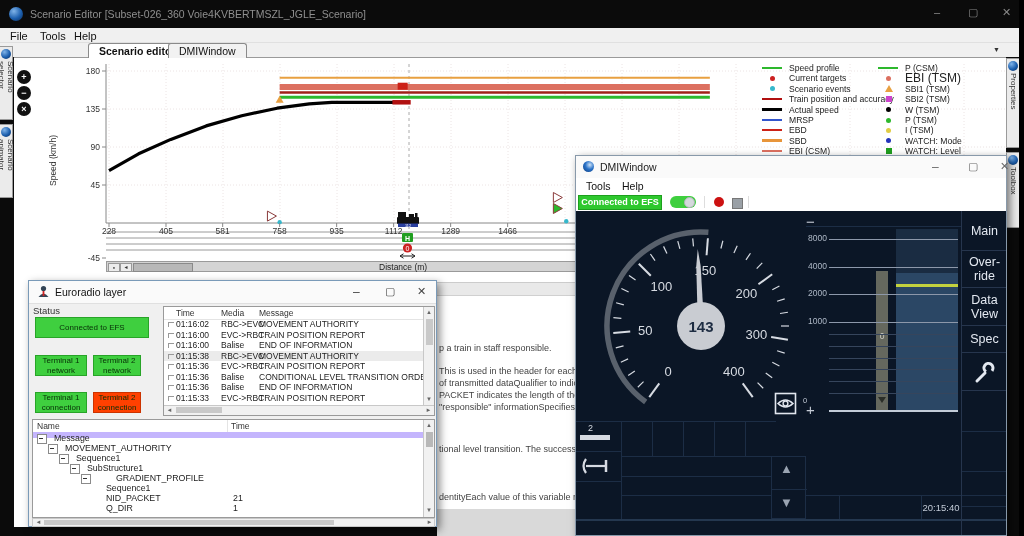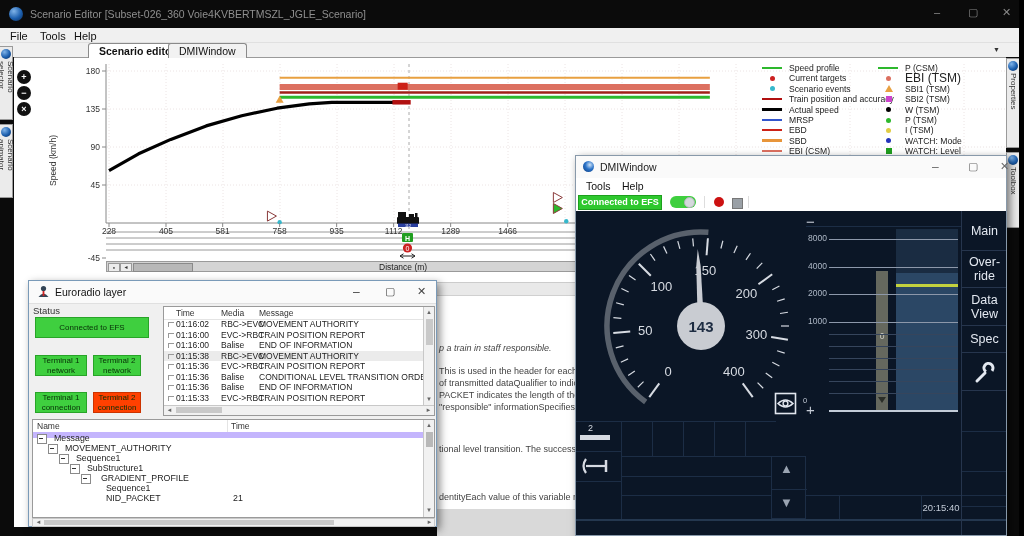--- a/index.html
+++ b/index.html
@@ -312,21 +312,21 @@
       <div style="position: absolute; left: 116px; top: 93.6px; height: 10px;">
         <span style="position: absolute; left: 0px; top: 0px; width: 22px; height: 10px;">
           <span style="position: absolute; left: 8px; top: 2px; width: 6px; height: 6px; background: rgb(139, 26, 26);"></span>
         </span>
         <span style="position: absolute; left: 27px; top: 0px; font-size: 8.6px; line-height: 10px; white-space: nowrap; color: rgb(34, 34, 34);">WATCH: Monitoring</span>
       </div>
     </div>
 
   <div class="abs" style="left:437px;top:282px;width:138px;height:254px;background:#fff;overflow:hidden;z-index:2;border-top:1px solid #ccc;">
     <div class="abs" style="left:0;top:0;width:138px;height:12px;background:#e9e9e9;border-bottom:1px solid #d0d0d0;"></div>
-    <div class="t" style="left:2px;top:60px;font-size:9px;color:#444;font-style:italic;">p a train in staff responsible.</div>
+    <div class="t" style="left:2px;top:60px;font-size:9px;color:#444;">p a train in staff responsible.</div>
     <div class="t" style="left:2px;top:83px;font-size:9px;color:#444;">This is used in the header for each packet, at</div>
     <div class="t" style="left:2px;top:95px;font-size:9px;color:#444;">of transmitted dataQualifier to indicate the rel</div>
     <div class="t" style="left:2px;top:107px;font-size:9px;color:#444;">PACKET indicates the length of the packet in</div>
     <div class="t" style="left:2px;top:119px;font-size:9px;color:#444;">"responsible" informationSpecifies whether an</div>
     <div class="t" style="left:2px;top:161px;font-size:9px;color:#444;">tional level transition. The successive M_L</div>
     <div class="t" style="left:2px;top:209px;font-size:9px;color:#444;">dentityEach value of this variable represents</div>
     <div class="abs" style="left:0;top:226px;width:138px;height:28px;background:#d9d9d9;"></div>
   </div>
 
   <div class="abs" style="left:28px;top:280px;width:409px;height:247px;background:#f0f0f0;border:1px solid #7a9ab8;box-sizing:border-box;box-shadow:3px 3px 8px rgba(0,0,0,.45);z-index:3;">
@@ -444,30 +444,35 @@
           <div class="tree-row">
             <span style="position: absolute; left: 26px; top: 0px;"><span class="exp"><i></i></span></span>
             <span style="position: absolute; left: 43px; top: 0px;">Sequence1</span>
           </div>
           <div class="tree-row">
             <span style="position: absolute; left: 37px; top: 0px;"><span class="exp"><i></i></span></span>
             <span style="position: absolute; left: 54px; top: 0px;">SubStructure1</span>
           </div>
           <div class="tree-row">
             <span style="position: absolute; left: 48px; top: 0px;"><span class="exp"><i></i></span></span>
-            <span style="position: absolute; left: 68px; top: 0px; text-align: right;">GRADIENT_PROFILE</span>
+            <span style="position: absolute; left: 83px; top: 0px; text-align: right;">GRADIENT_PROFILE</span>
           </div>
           <div class="tree-row">
             <span style="position: absolute; left: 59px; top: 0px;"></span>
             <span style="position: absolute; left: 73px; top: 0px;">Sequence1</span>
           </div>
           <div class="tree-row">
             <span style="position: absolute; left: 59px; top: 0px;"></span>
             <span style="position: absolute; left: 73px; top: 0px;">NID_PACKET</span>
             <span style="position: absolute; left: 200px; top: 0px;">21</span>
+          </div>
+          <div class="tree-row">
+            <span style="position: absolute; left: 59px; top: 0px;"></span>
+            <span style="position: absolute; left: 73px; top: 0px;">Q_DIR</span>
+            <span style="position: absolute; left: 200px; top: 0px;">1</span>
           </div>
         </div>
       <div class="abs" style="left:390px;top:0;width:11px;height:97px;background:#f1f1f1;border-left:1px solid #c8c8c8;box-sizing:border-box;">
         <div class="scrollbtn" style="left:0;top:1px;width:10px;height:9px;line-height:9px;">▲</div>
         <div class="abs" style="left:2px;top:12px;width:7px;height:15px;background:#b8b8b8;"></div>
         <div class="scrollbtn" style="left:0;top:86px;width:10px;height:9px;line-height:9px;">▼</div>
       </div>
     </div>
     <div class="abs" style="left:3px;top:237px;width:403px;height:9px;background:#f1f1f1;border:1px solid #c8c8c8;box-sizing:border-box;">
       <div class="scrollbtn" style="left:1px;top:0;width:9px;height:7px;line-height:7px;">◄</div>

